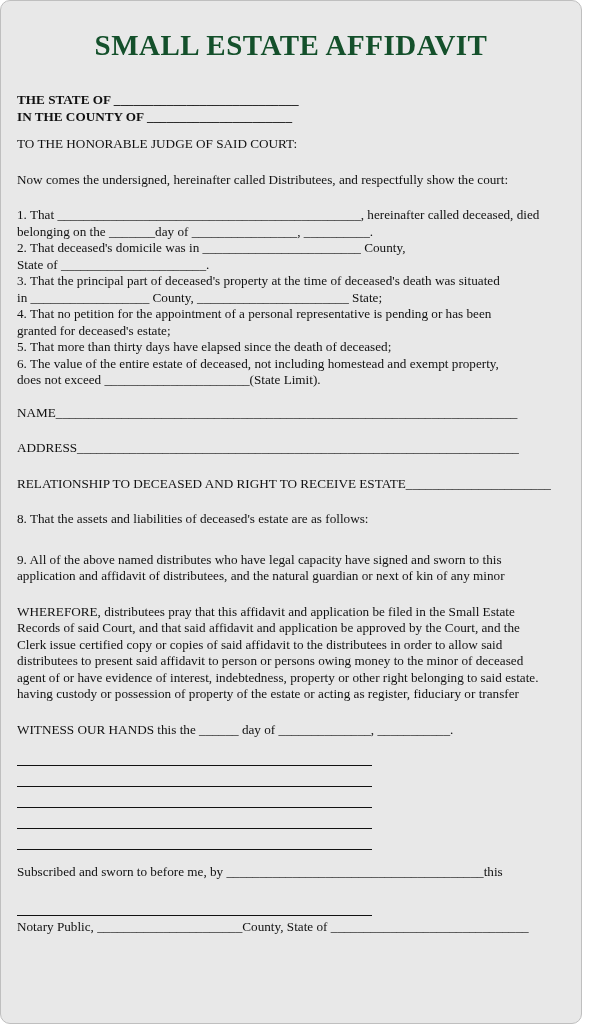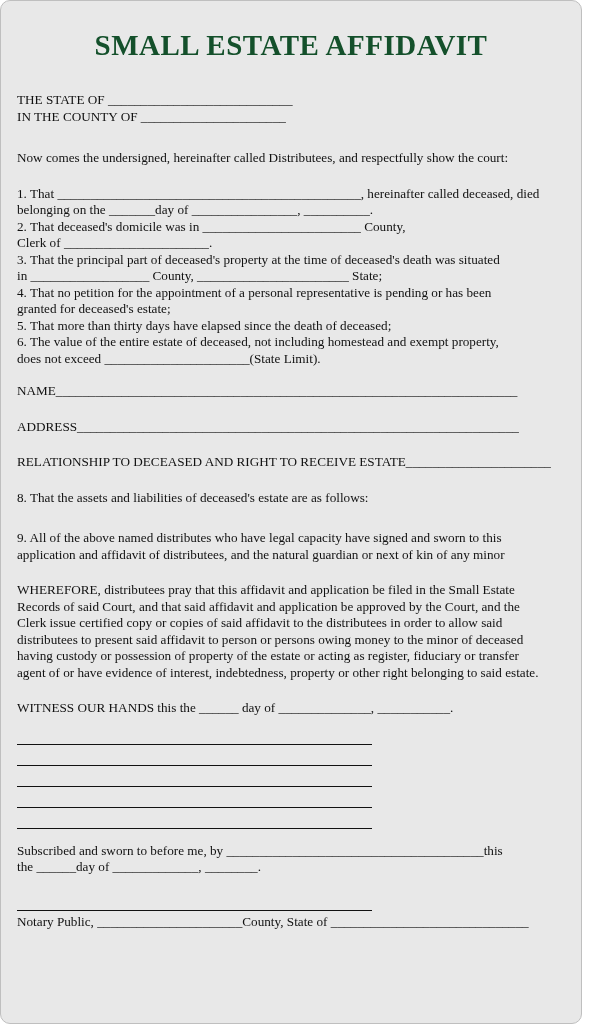--- a/index.html
+++ b/index.html
@@ -38,21 +38,22 @@
     line-height: 16.5px;
     color: #111111;
   }
   .blk {
     margin-bottom: 13px;
   }
   .line {
     white-space: pre-wrap;
   }
   .tight {
-    margin-bottom: 8px;
+    margin-bottom: 0;
+    font-weight: bold;
   }
   .gap-sm { height: 6px; }
   .gap-md { height: 11px; }
   .gap-lg { height: 16px; }
   .sig-lines {
     margin-top: 6px;
     margin-bottom: 14px;
   }
   .sig-lines .sl {
     border-bottom: 1px solid #111;
@@ -76,34 +77,35 @@
 
   <div class="body">
 
     <div class="blk tight">
       <div class="line">THE STATE OF ____________________________</div>
       <div class="line">IN THE COUNTY OF ______________________</div>
     </div>
 
     <div class="gap-md"></div>
 
+    <div class="blk">TO THE HONORABLE JUDGE OF SAID COURT:</div>
 
     <div class="gap-sm"></div>
 
     <div class="blk">Now comes the undersigned, hereinafter called Distributees, and respectfully show the court:</div>
 
     <div class="gap-sm"></div>
 
     <div>
       <div class="line">1. That ______________________________________________, hereinafter called deceased, died</div>
       <div class="line">belonging on the _______day of ________________, __________.</div>
     </div>
     <div>
       <div class="line">2. That deceased's domicile was in ________________________ County,</div>
-      <div class="line">Clerk of ______________________.</div>
+      <div class="line">State of ______________________.</div>
     </div>
     <div>
       <div class="line">3. That the principal part of deceased's property at the time of deceased's death was situated</div>
       <div class="line">in __________________ County, _______________________ State;</div>
     </div>
     <div>
       <div class="line">4. That no petition for the appointment of a personal representative is pending or has been</div>
       <div class="line">granted for deceased's estate;</div>
     </div>
     <div>
@@ -137,43 +139,42 @@
       <div class="line">application and affidavit of distributees, and the natural guardian or next of kin of any minor</div>
     </div>
 
     <div class="gap-sm"></div>
 
     <div class="blk">
       <div class="line">WHEREFORE, distributees pray that this affidavit and application be filed in the Small Estate</div>
       <div class="line">Records of said Court, and that said affidavit and application be approved by the Court, and the</div>
       <div class="line">Clerk issue certified copy or copies of said affidavit to the distributees in order to allow said</div>
       <div class="line">distributees to present said affidavit to person or persons owing money to the minor of deceased</div>
+      <div class="line">agent of or have evidence of interest, indebtedness, property or other right belonging to said estate.</div>
       <div class="line">having custody or possession of property of the estate or acting as register, fiduciary or transfer</div>
-      <div class="line">agent of or have evidence of interest, indebtedness, property or other right belonging to said estate.</div>
     </div>
 
     <div class="gap-sm"></div>
 
     <div class="blk">WITNESS OUR HANDS this the ______ day of ______________, ___________.</div>
 
     <div class="sig-lines">
       <div class="sl"></div>
       <div class="gap-sm"></div>
       <div class="sl"></div>
       <div class="gap-sm"></div>
       <div class="sl"></div>
       <div class="gap-sm"></div>
       <div class="sl"></div>
       <div class="gap-sm"></div>
       <div class="sl"></div>
     </div>
 
     <div class="blk">
       <div class="line">Subscribed and sworn to before me, by _______________________________________this</div>
-      <div class="line">the ______day of _____________, ________.</div>
     </div>
 
     <div class="notary-line"></div>
 
     <div class="line">Notary Public, ______________________County, State of ______________________________</div>
 
   </div>
 </div>
 
 </body></html>

